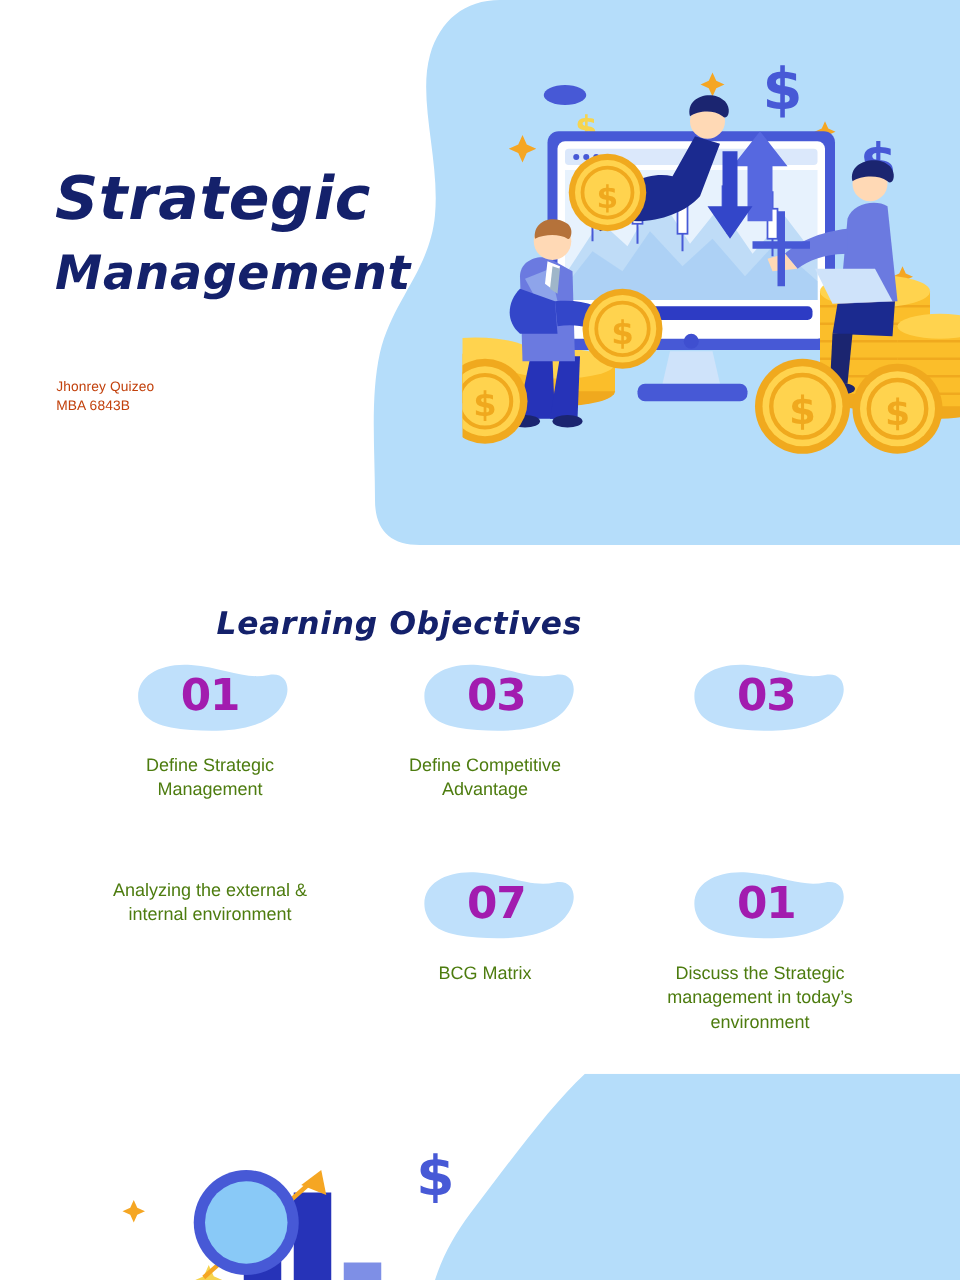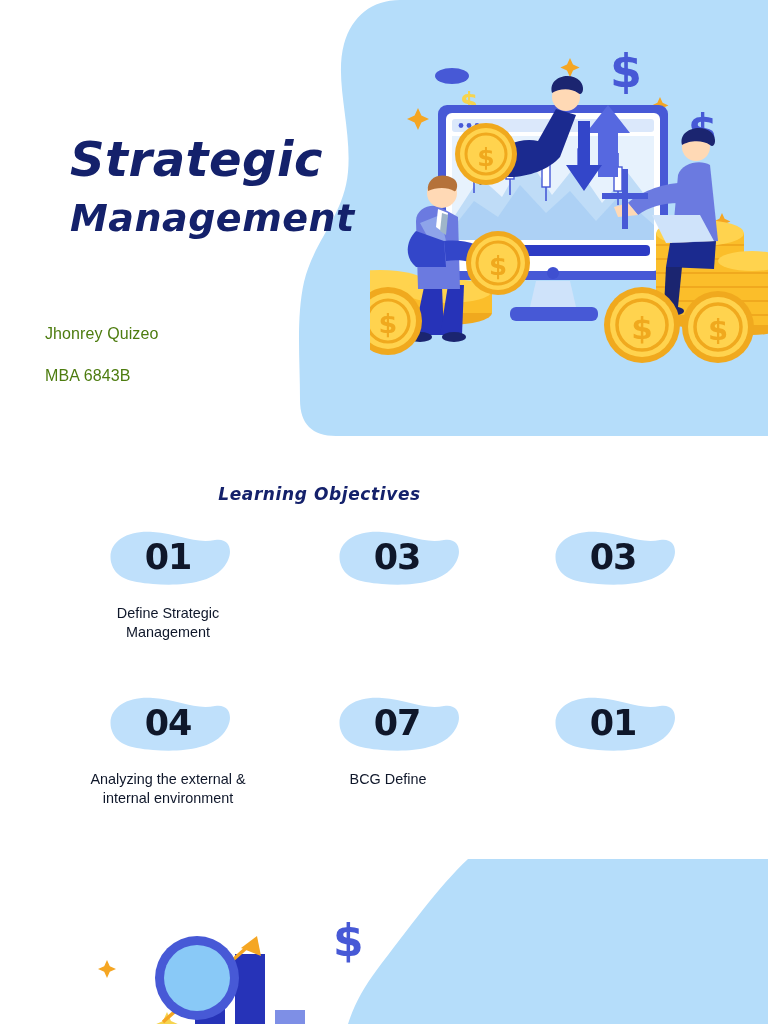--- a/index.html
+++ b/index.html
@@ -9,59 +9,59 @@
     font-family:"Liberation Sans", sans-serif;
     overflow:hidden;
   }
   .page{ position:relative; width:768px; height:1024px; background:#fff; overflow:hidden; }
 
   
   .hero{ position:absolute; left:0; top:0; width:768px; height:440px; }
   .hero-bg{ position:absolute; inset:0; }
   .hero-art{ position:absolute; left:370px; top:45px; width:398px; height:320px; }
 
-  .title-block{ position:absolute; left:44px; top:130px; width:330px;margin-left:26px; }
+  .title-block{ position:absolute; left:44px; top:130px; width:330px; }
   .title-line{
     font-family:"DejaVu Sans", sans-serif;
     font-weight:700; font-style:italic;
     color:#14216b;
     font-size:48px; line-height:1.22;
     letter-spacing:.5px;
     white-space:nowrap;
   }
   .title-line.l2{ font-size:38px; margin-top:6px; }
   .author-block{ position:absolute; left:45px; top:303px; }
   .author-line{
-    font-size:16px; color:#4d7c0f; line-height:1.35; letter-spacing:.1px;margin-top:20px;
+    font-size:11px; color:#c2410c; line-height:1.35; letter-spacing:.1px;
   }
 
   
   .obj-heading{
     position:absolute; left:0; top:484px; width:639px; text-align:center;
     font-family:"DejaVu Sans", sans-serif;
     font-weight:700; font-style:italic;
-    color:#14216b; font-size:17px; letter-spacing:.6px;
+    color:#14216b; font-size:25px; letter-spacing:.6px;
   }
   .obj-grid{
     position:absolute; left:58px; top:524px; width:660px;
     display:grid; grid-template-columns:repeat(3,1fr);
     row-gap:48px; column-gap:0px;
   }
   .obj-cell{ position:relative; display:flex; flex-direction:column; align-items:center; }
   .obj-badge{ position:relative; width:130px; height:66px; display:flex; align-items:center; justify-content:center; }
   .obj-blob{ position:absolute; left:0; top:0; width:130px; height:66px; }
   .obj-num{
     position:relative; z-index:2;
     font-family:"DejaVu Sans", sans-serif;
-    font-weight:700; color:#0f172a;
+    font-weight:700; color:#a21caf;
     font-size:35px; letter-spacing:-1px;
   }
   .obj-text{
     margin-top:14px; text-align:center;
-    font-size:14.4px; color:#0f172a; line-height:1.33;
+    font-size:14.4px; color:#4d7c0f; line-height:1.33;
     max-width:175px;
   }
   .obj-cell.shift-mid .obj-badge{ margin-left:18px; }
   .obj-cell.shift-r  .obj-badge{ margin-left:10px; }
 
   
   .footer{ position:absolute; left:0; bottom:0; width:768px; height:170px; }
   .footer-banner{ position:absolute; right:0; bottom:0; width:420px; height:165px; }
   .footer-art{ position:absolute; left:85px; bottom:0; width:300px; height:120px; }
 </style>
@@ -258,58 +258,54 @@
       <div class="obj-text">Define Strategic Management</div>
     </div>
 
     <div class="obj-cell shift-mid">
       <div class="obj-badge">
         <svg class="obj-blob" viewBox="0 0 130 66">
           <path d="M8,38 C4,18 24,6 50,8 C76,10 92,20 112,16 C128,13 132,30 120,44 C106,60 76,62 50,60 C26,58 12,54 8,38 Z" fill="#bfe0fb"></path>
         </svg>
         <span class="obj-num">03</span>
       </div>
+      <div class="obj-text">Define Competitive Advantage</div>
     </div>
 
     <div class="obj-cell shift-r">
       <div class="obj-badge">
         <svg class="obj-blob" viewBox="0 0 130 66">
           <path d="M8,38 C4,18 24,6 50,8 C76,10 92,20 112,16 C128,13 132,30 120,44 C106,60 76,62 50,60 C26,58 12,54 8,38 Z" fill="#bfe0fb"></path>
         </svg>
         <span class="obj-num">03</span>
       </div>
     </div>
 
     <div class="obj-cell">
-      <div class="obj-badge">
-        <svg class="obj-blob" viewBox="0 0 130 66">
-          <path d="M8,38 C4,18 24,6 50,8 C76,10 92,20 112,16 C128,13 132,30 120,44 C106,60 76,62 50,60 C26,58 12,54 8,38 Z" fill="#bfe0fb"></path>
-        </svg>
-        <span class="obj-num">04</span>
-      </div>
       <div class="obj-text">Analyzing the external &amp; internal environment</div>
     </div>
 
     <div class="obj-cell shift-mid">
       <div class="obj-badge">
         <svg class="obj-blob" viewBox="0 0 130 66">
           <path d="M8,38 C4,18 24,6 50,8 C76,10 92,20 112,16 C128,13 132,30 120,44 C106,60 76,62 50,60 C26,58 12,54 8,38 Z" fill="#bfe0fb"></path>
         </svg>
         <span class="obj-num">07</span>
       </div>
-      <div class="obj-text">BCG Define</div>
+      <div class="obj-text">BCG Matrix</div>
     </div>
 
     <div class="obj-cell shift-r">
       <div class="obj-badge">
         <svg class="obj-blob" viewBox="0 0 130 66">
           <path d="M8,38 C4,18 24,6 50,8 C76,10 92,20 112,16 C128,13 132,30 120,44 C106,60 76,62 50,60 C26,58 12,54 8,38 Z" fill="#bfe0fb"></path>
         </svg>
         <span class="obj-num">01</span>
       </div>
+      <div class="obj-text">Discuss the Strategic management in today’s environment</div>
     </div>
   </div>
 
   <div class="footer">
     <svg class="footer-banner" viewBox="0 0 420 165" preserveAspectRatio="none">
       <path d="M420,0 L120,0 C92,26 60,70 28,112 C16,128 6,146 0,165 L420,165 Z" fill="#b5ddfa"></path>
     </svg>
 
     <svg class="footer-art" viewBox="0 0 300 120">
 

